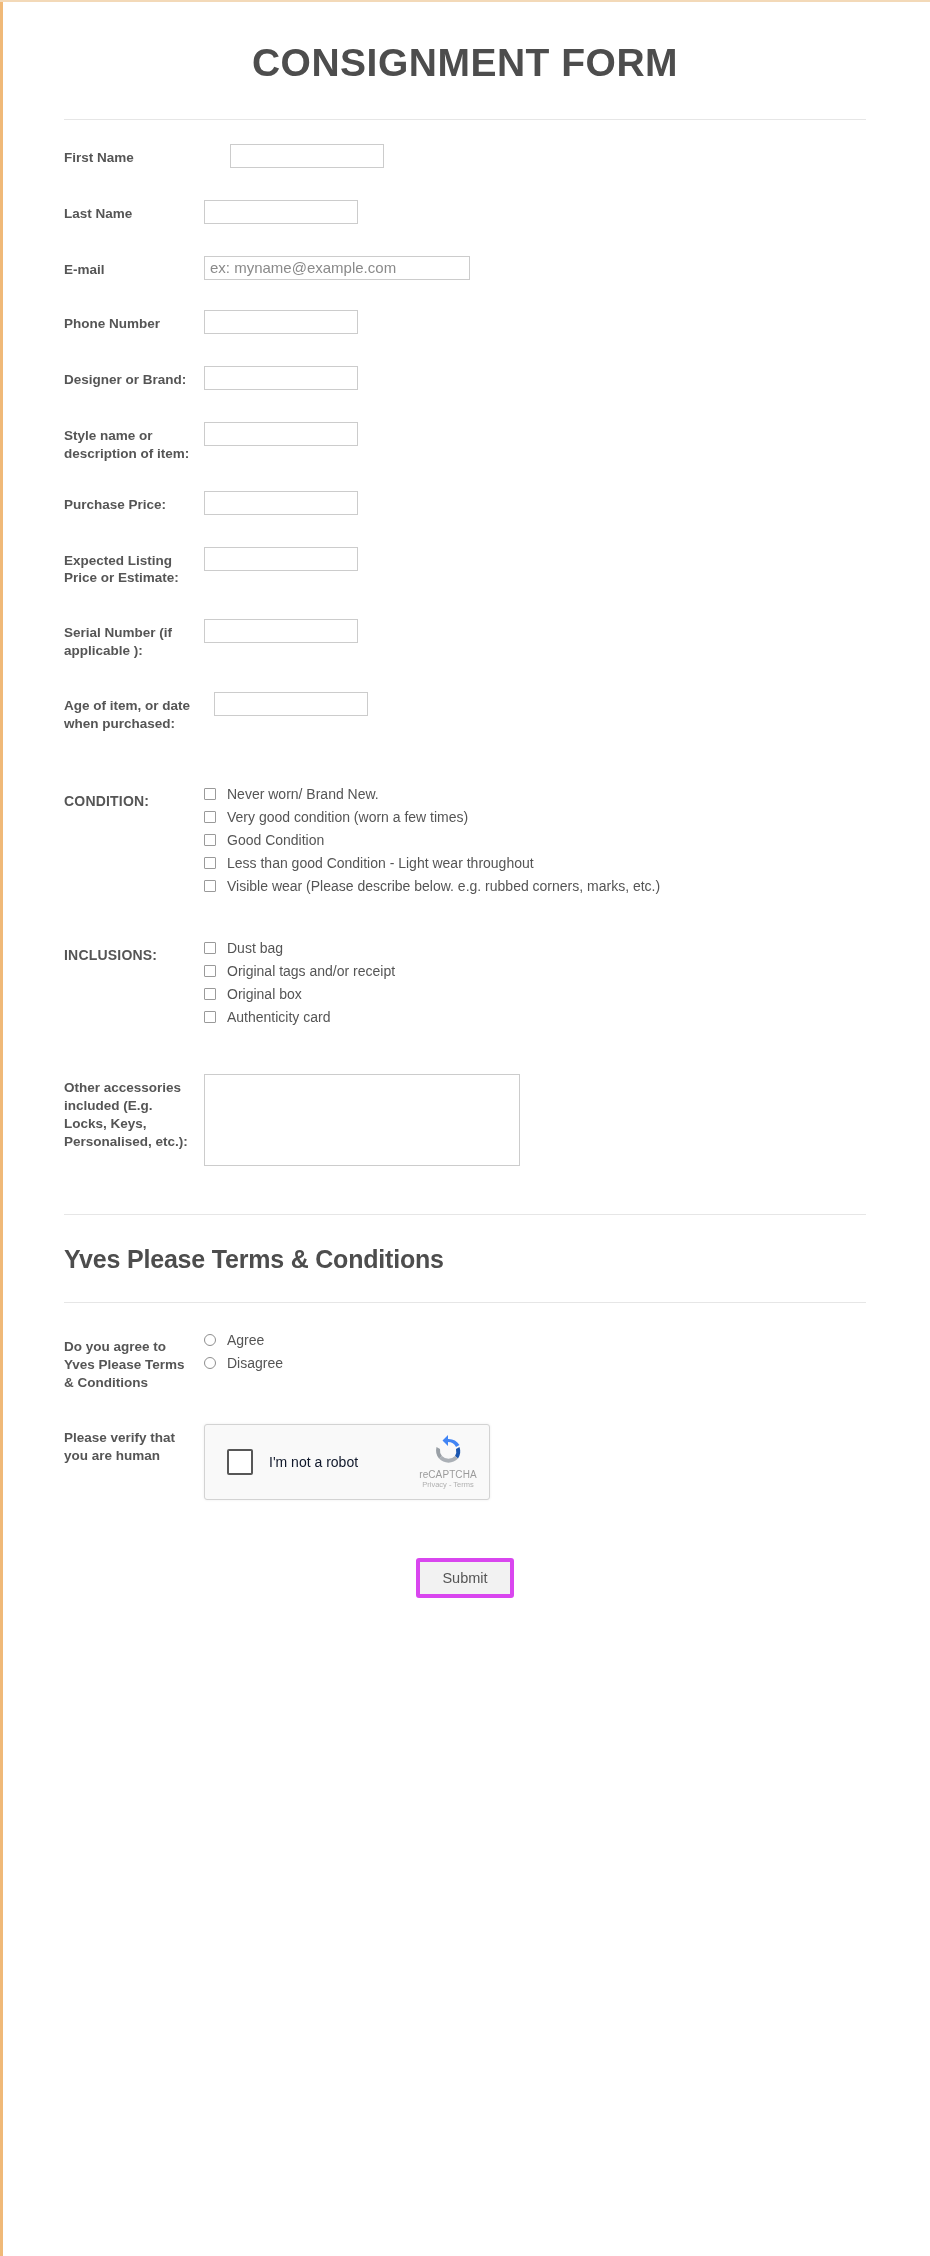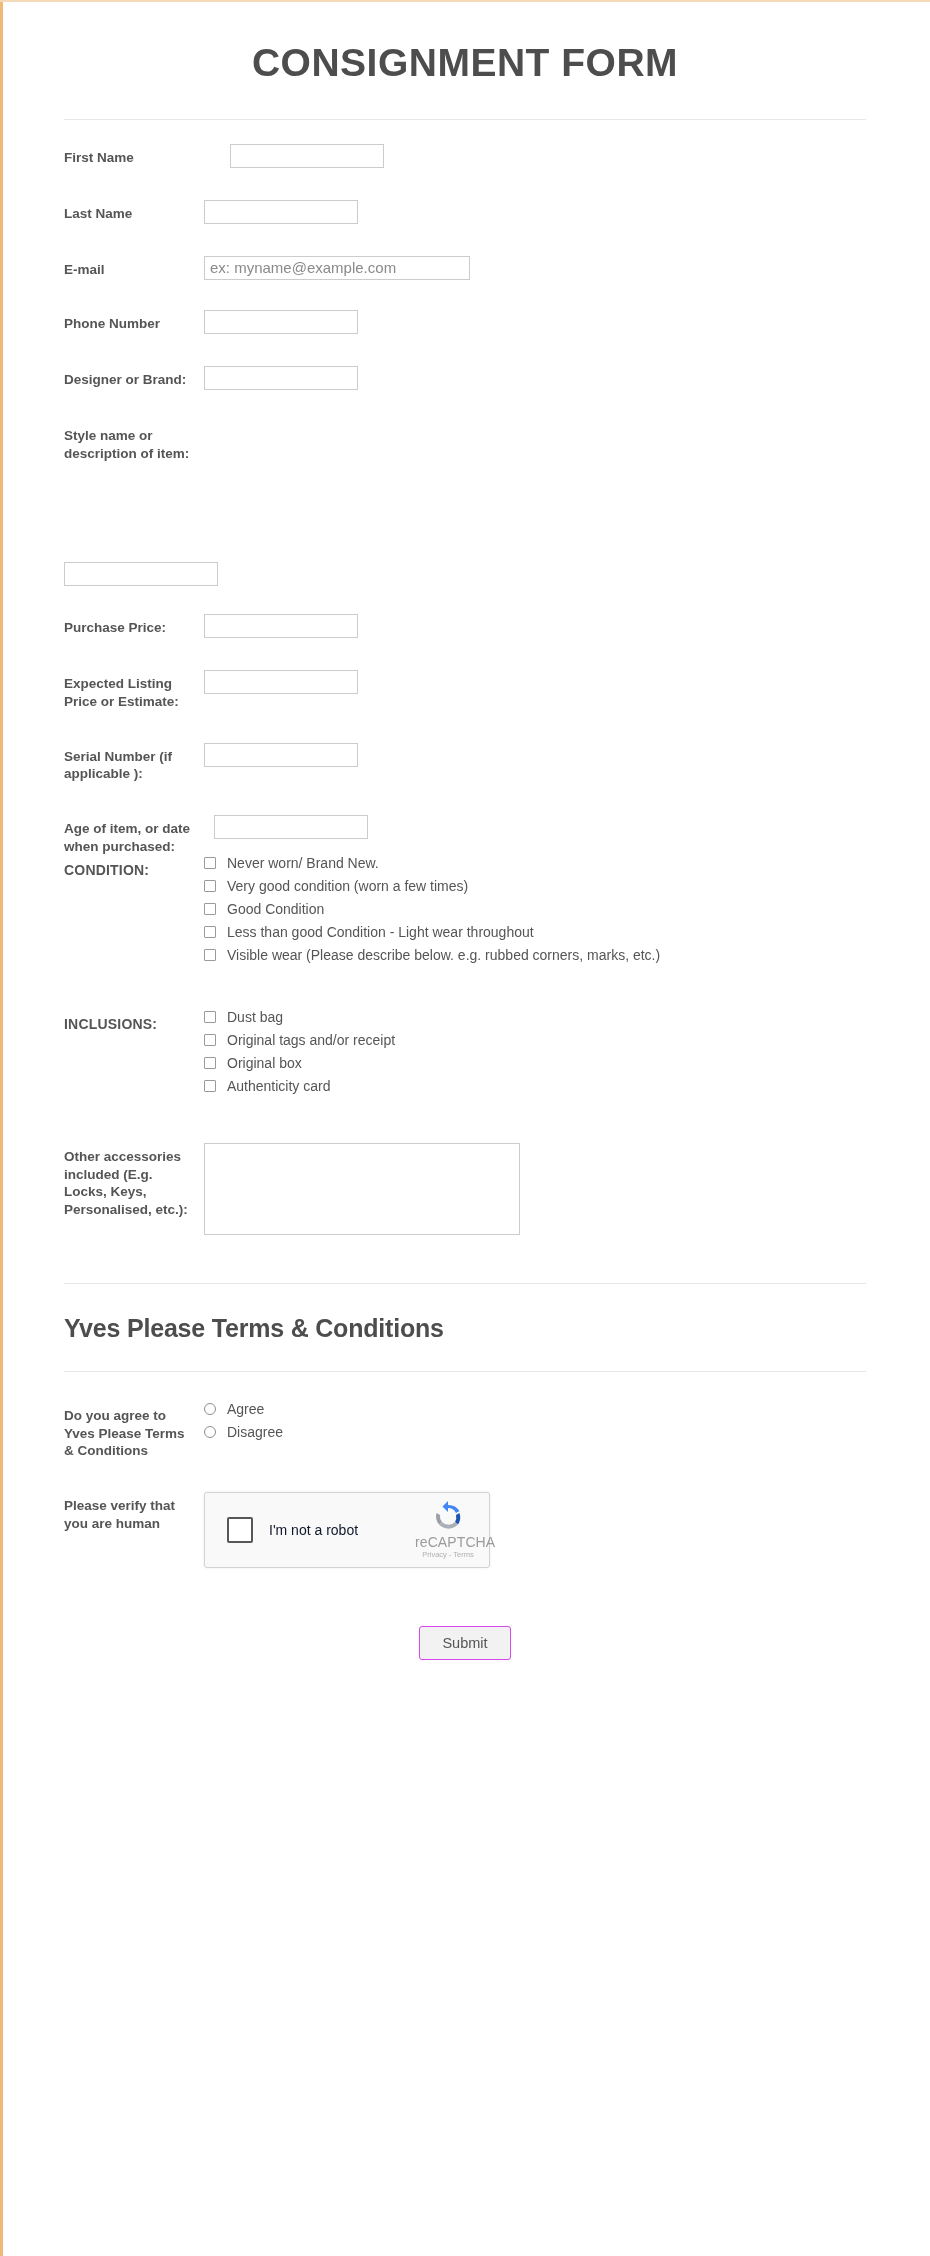--- a/index.html
+++ b/index.html
@@ -206,21 +206,21 @@
     flex: 1 1 auto;
   }
   .rc-brand {
     width: 74px;
     flex: 0 0 74px;
     text-align: center;
     padding-right: 8px;
   }
   .rc-logo { margin: 0 auto 2px auto; display: block; }
   .rc-name {
-    font-size: 14px;
+    font-size: 10px;
     color: #9b9b9b;
     letter-spacing: 0.1px;
     line-height: 1.1;
   }
   .rc-links {
     font-size: 7.5px;
     color: #b0b0b0;
     margin-top: 1px;
     line-height: 1.1;
   }
@@ -228,21 +228,21 @@
   
   .submit-wrap {
     text-align: center;
     padding: 58px 0 54px 0;
   }
   .submit-btn {
     display: inline-block;
     min-width: 72px;
     padding: 8px 22px;
     background: #f2f2f2;
-    border: 1px solid #d946ef;
+    border: 4px solid #d946ef;
     border-radius: 3px;
     font-family: "Liberation Sans", sans-serif;
     font-size: 14.5px;
     color: #555555;
     cursor: pointer;
   }
 </style>
 </head>
 <body>
 
@@ -285,21 +285,21 @@
         </div>
       </div>
 
       <div class="row" style="margin-top:32px;">
         <div class="label-col">Designer or Brand:</div>
         <div class="field-col">
           <input class="txt" type="text" placeholder="" style="">
         </div>
       </div>
 
-      <div class="row" style="margin-top:32px;flex-direction:column;">
+      <div class="row" style="margin-top:32px;">
         <div class="label-col">Style name or description of item:</div>
         <div class="field-col">
           <input class="txt" type="text" placeholder="" style="">
         </div>
       </div>
 
       <div class="row" style="margin-top:28px;">
         <div class="label-col">Purchase Price:</div>
         <div class="field-col">
           <input class="txt" type="text" placeholder="" style="">
@@ -323,21 +323,21 @@
       <div class="row" style="margin-top:32px;">
         <div class="label-col" style="width:150px;flex:0 0 150px;">Age of item, or date when purchased:</div>
         <div class="field-col">
           <input class="txt" type="text" placeholder="" style="">
         </div>
       </div>
 
     </div>
 
 
-    <div class="row" style="">
+    <div class="row" style="margin-top:55px;">
       <div class="label-col narrow-caps">CONDITION:</div>
       <div class="field-col">
         <div class="opt-list">
           <div class="opt">
             <span class="box"></span>
             <span class="opt-label">Never worn/ Brand New.</span>
           </div>
           <div class="opt">
             <span class="box"></span>
             <span class="opt-label">Very good condition (worn a few times)</span>

